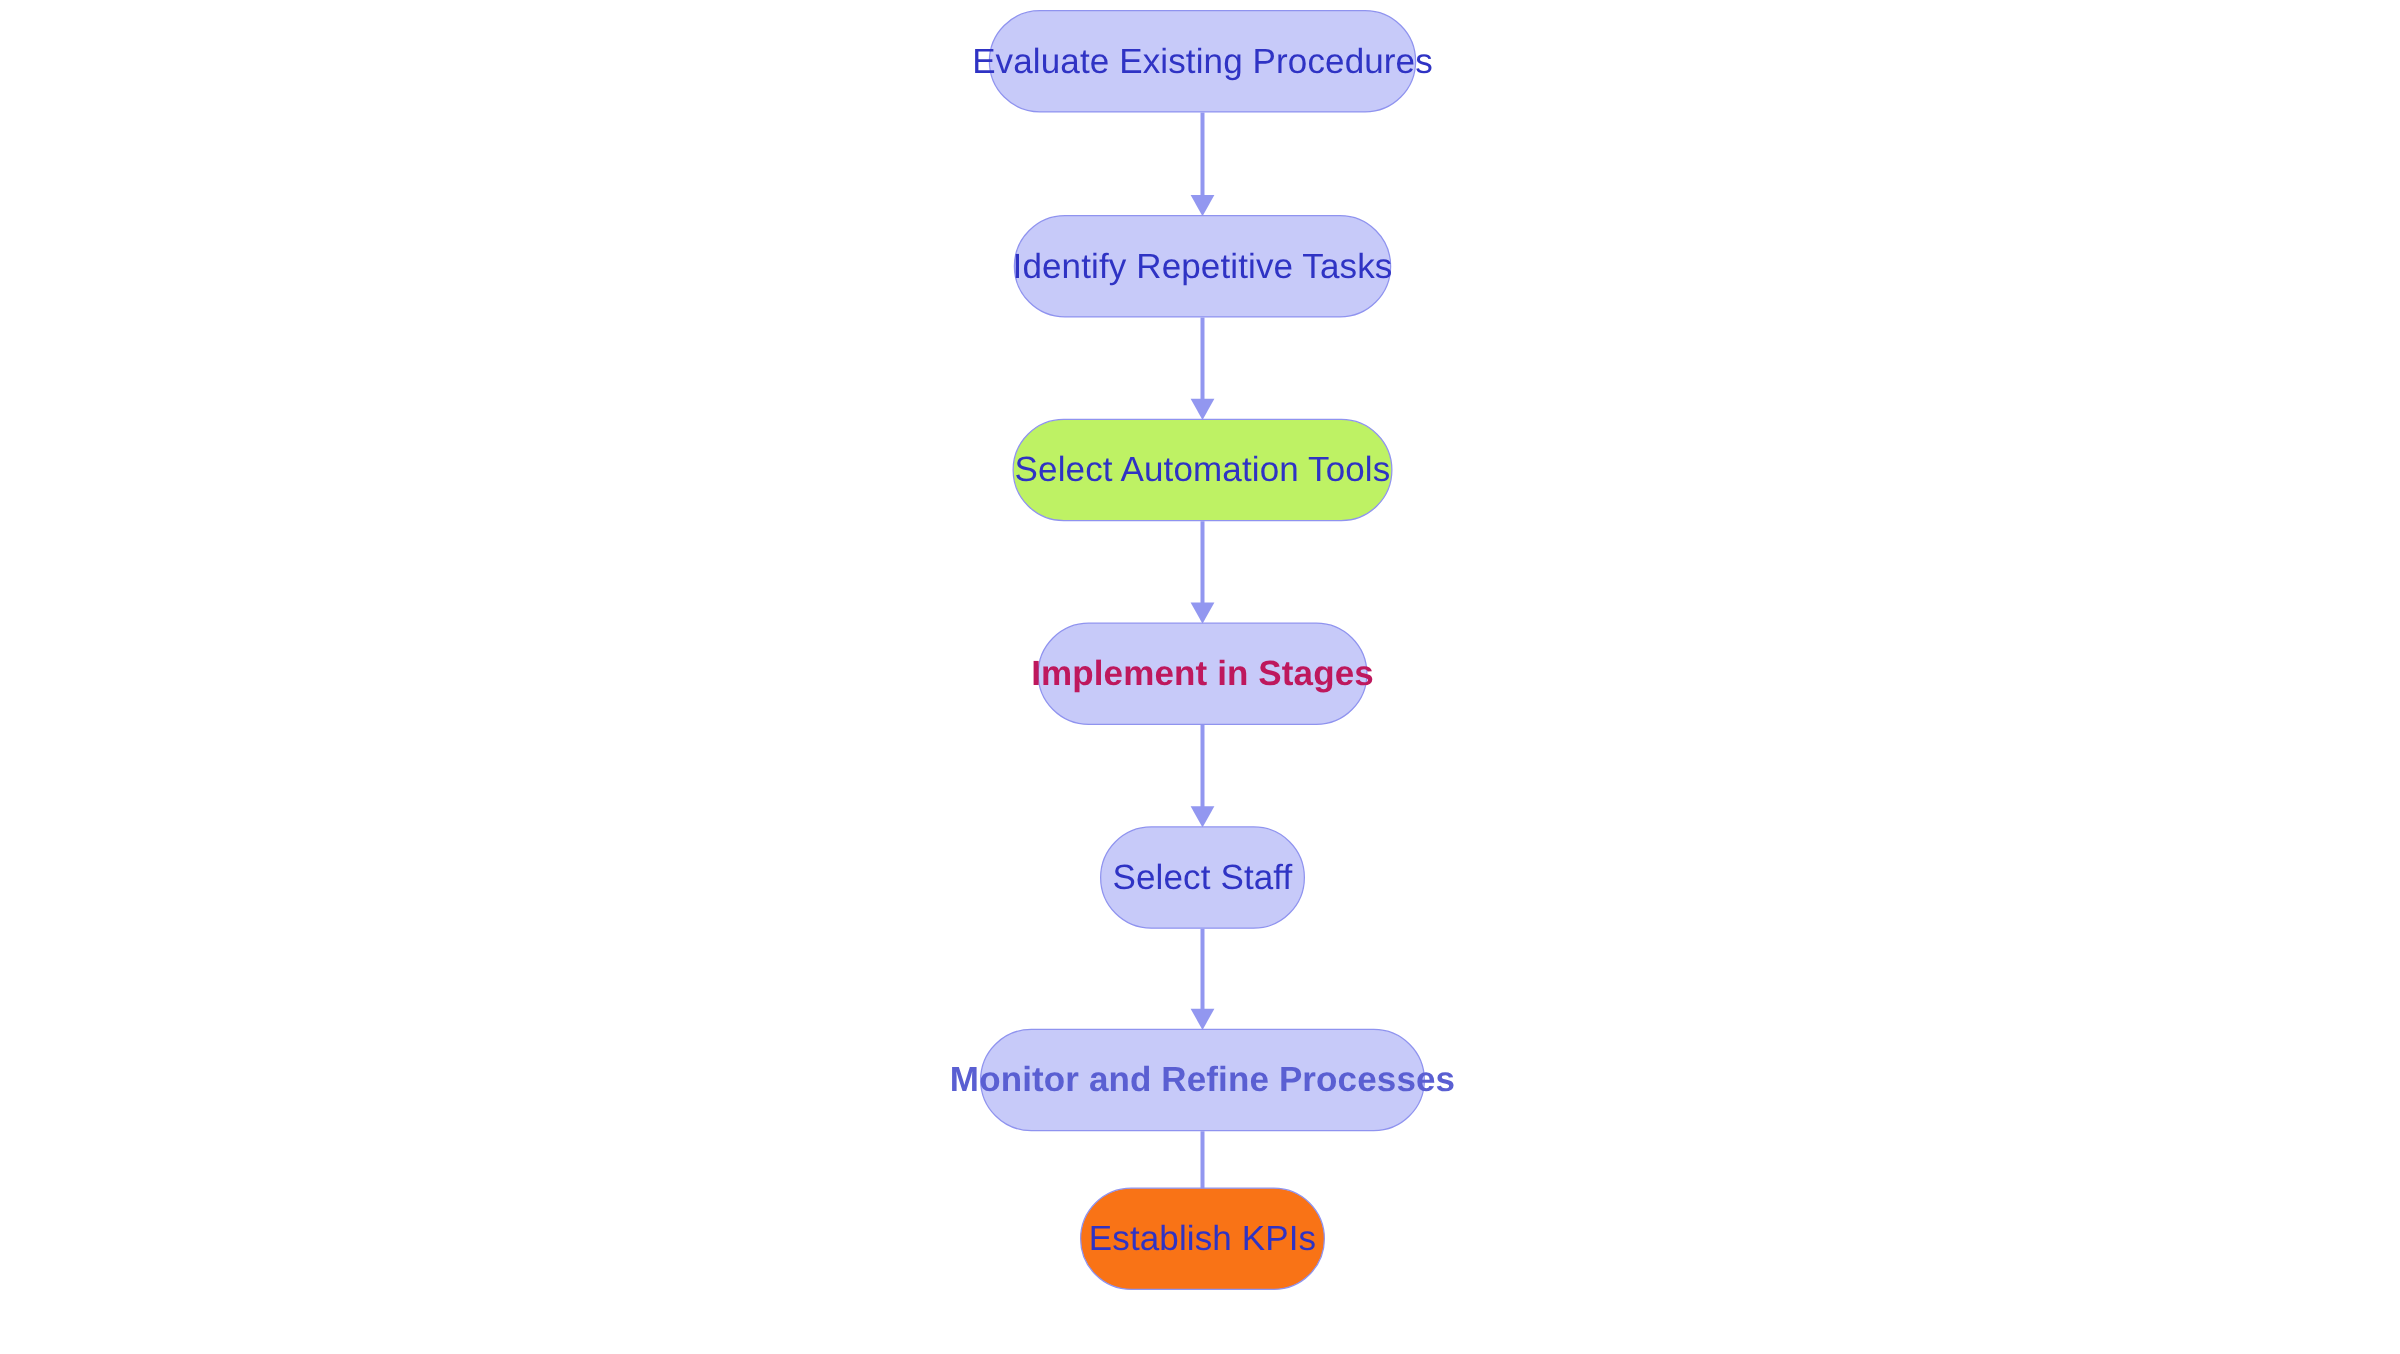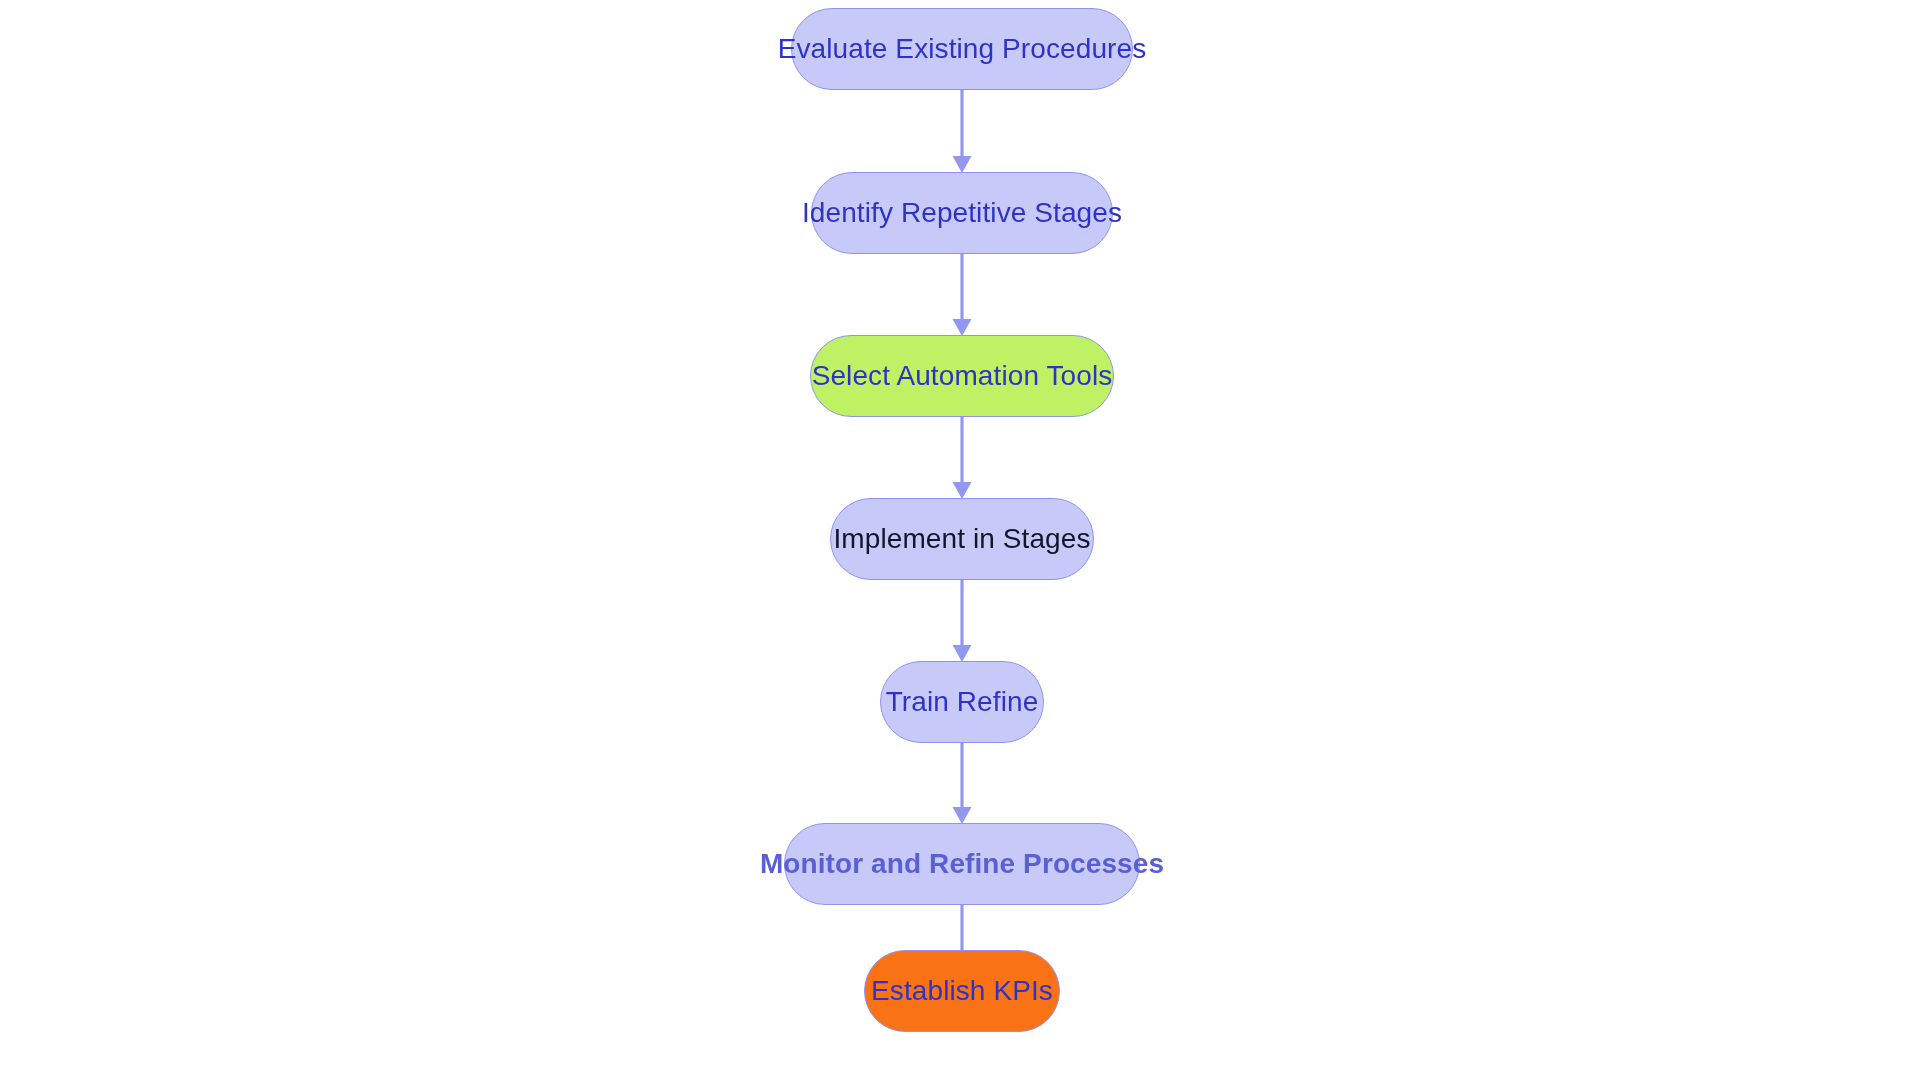--- a/index.html
+++ b/index.html
@@ -101,30 +101,30 @@
         <line x1="962" y1="905" x2="962" y2="971" stroke="#9297f0" stroke-width="3.2"></line>
         <polygon points="952.5,970 971.5,970 962,987" fill="#9297f0"></polygon>
       </g>
     </svg>
 
   <div id="node-layer">
       <div class="flow-node" style="left: 962px; top: 8px; width: 342px; height: 82px; background: rgb(199, 202, 249); border-color: rgb(143, 147, 239);">
         <span class="flow-node-label" style="color: rgb(47, 51, 196);">Evaluate Existing Procedures</span>
       </div>
       <div class="flow-node" style="left: 962px; top: 172px; width: 302px; height: 82px; background: rgb(199, 202, 249); border-color: rgb(143, 147, 239);">
-        <span class="flow-node-label" style="color: rgb(47, 51, 196);">Identify Repetitive Stages</span>
+        <span class="flow-node-label" style="color: rgb(47, 51, 196);">Identify Repetitive Tasks</span>
       </div>
       <div class="flow-node" style="left: 962px; top: 335px; width: 304px; height: 82px; background: #bef264; border-color: rgb(143, 147, 239);">
         <span class="flow-node-label" style="color: rgb(47, 51, 196);">Select Automation Tools</span>
       </div>
       <div class="flow-node" style="left: 962px; top: 498px; width: 264px; height: 82px; background: rgb(199, 202, 249); border-color: rgb(143, 147, 239);">
-        <span class="flow-node-label" style="color: #0f172a;">Implement in Stages</span>
+        <span class="flow-node-label" style="color: #be185d; font-weight: bold;">Implement in Stages</span>
       </div>
       <div class="flow-node" style="left: 962px; top: 661px; width: 164px; height: 82px; background: rgb(199, 202, 249); border-color: rgb(143, 147, 239);">
-        <span class="flow-node-label" style="color: rgb(47, 51, 196);">Train Refine</span>
+        <span class="flow-node-label" style="color: rgb(47, 51, 196);">Select Staff</span>
       </div>
       <div class="flow-node muted-label" style="left: 962px; top: 823px; width: 356px; height: 82px; background: rgb(199, 202, 249); border-color: rgb(143, 147, 239);">
         <span class="flow-node-label" style="color: rgb(90, 95, 210); font-weight: bold;">Monitor and Refine Processes</span>
       </div>
       <div class="flow-node" style="left: 962px; top: 950px; width: 196px; height: 82px; background: #f97316; border-color: rgb(143, 147, 239);">
         <span class="flow-node-label" style="color: rgb(47, 51, 196);">Establish KPIs</span>
       </div>
     </div>
 
 </div>

